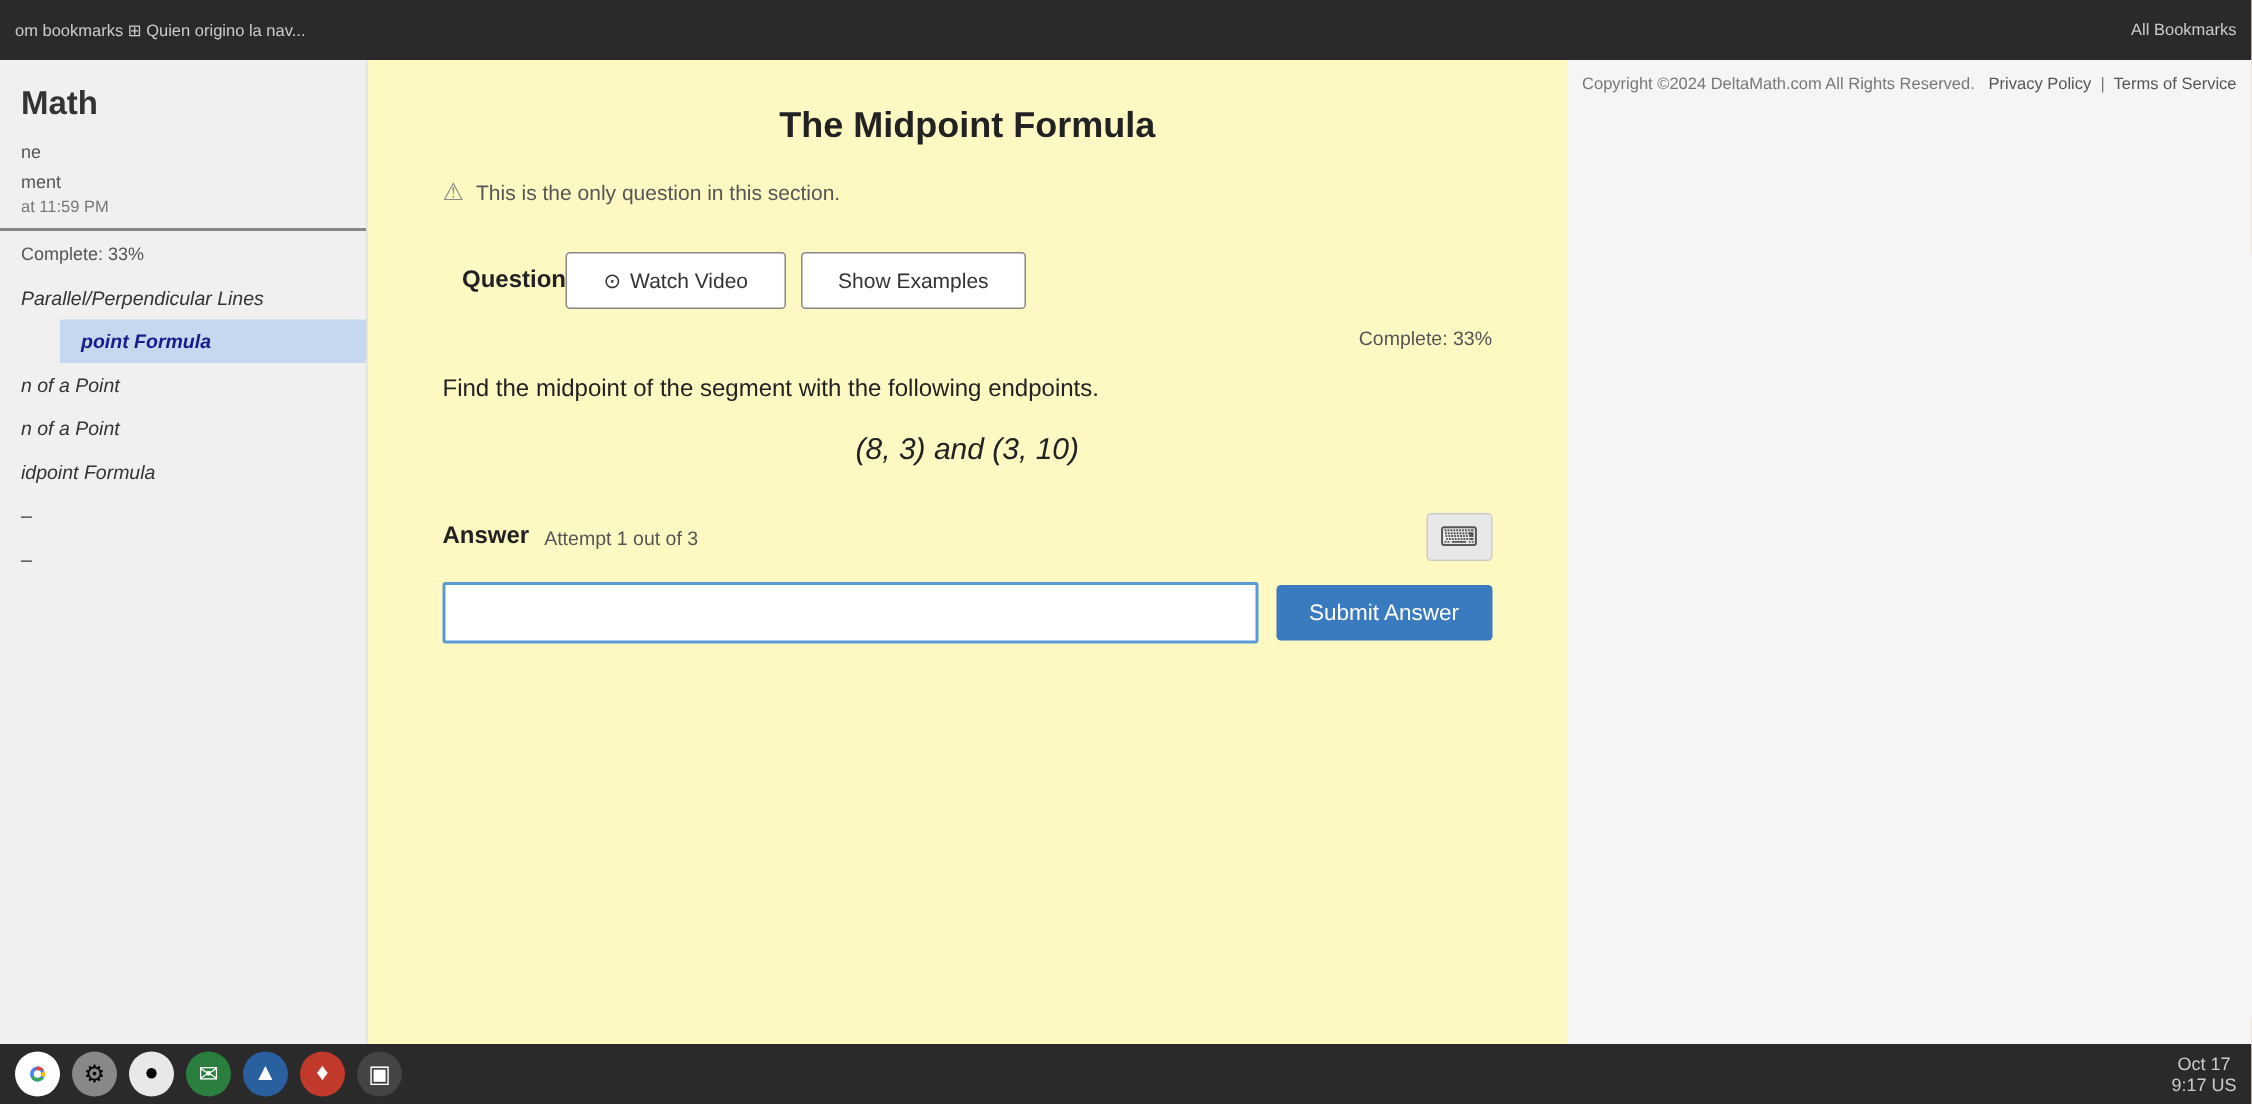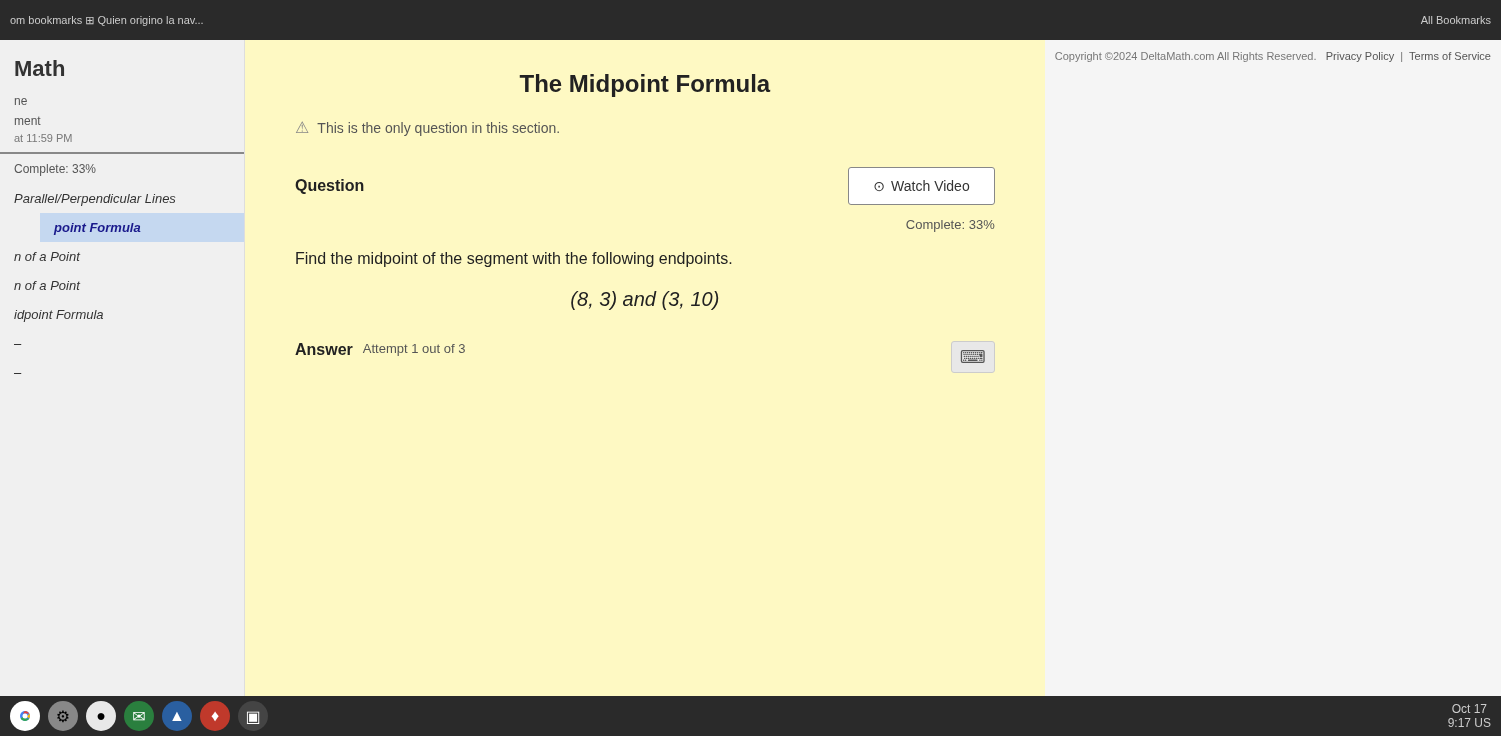--- a/index.html
+++ b/index.html
@@ -143,22 +143,22 @@
     }
 
     .warning-icon {
       color: #888;
       font-size: 16px;
     }
 
     .question-header {
       display: flex;
       align-items: center;
-      justify-content: space-between;
       margin-bottom: 12px;
+      margin-left: 13px;
     }
 
     .question-label {
       font-size: 16px;
       font-weight: bold;
       color: #222;
     }
 
     .question-buttons {
       display: flex;
@@ -198,20 +198,21 @@
       margin-bottom: 30px;
       font-style: italic;
     }
 
     .answer-section {
       margin-top: 10px;
     }
 
     .answer-header {
       display: flex;
+      align-items: center;
       gap: 10px;
       margin-bottom: 14px;
     }
 
     .answer-label {
       font-size: 16px;
       font-weight: bold;
       color: #222;
     }
 
@@ -372,38 +373,45 @@
         <span>This is the only question in this section.</span>
       </div>
 
       <div class="question-header">
         <div class="question-label">Question</div>
         <div class="question-buttons">
           <button class="btn-outline">
             <span>⊙</span>
             <span>Watch Video</span>
           </button>
+          <button class="btn-outline">
+            <span>Show Examples</span>
+          </button>
         </div>
       </div>
 
       <div class="complete-label">Complete: 33%</div>
 
       <div class="question-text">Find the midpoint of the segment with the following endpoints.</div>
 
       <div class="math-expression">
         <span>(8, 3) and (3, 10)</span>
       </div>
 
       <div class="answer-section">
         <div class="answer-header">
           <span class="answer-label">Answer</span>
           <span class="attempt-label">Attempt 1 out of 3</span>
           <div class="keyboard-icon">⌨</div>
         </div>
 
+        <div class="answer-input-row">
+          <input class="answer-input" type="text" placeholder="" style="">
+          <button class="btn-submit">Submit Answer</button>
+        </div>
       </div>
 
     </div>
 
     <div class="footer">
       <span>Copyright ©2024 DeltaMath.com All Rights Reserved.</span>
       &nbsp;
       <a href="#">Privacy Policy</a>
       &nbsp;|&nbsp;
       <a href="#">Terms of Service</a>

